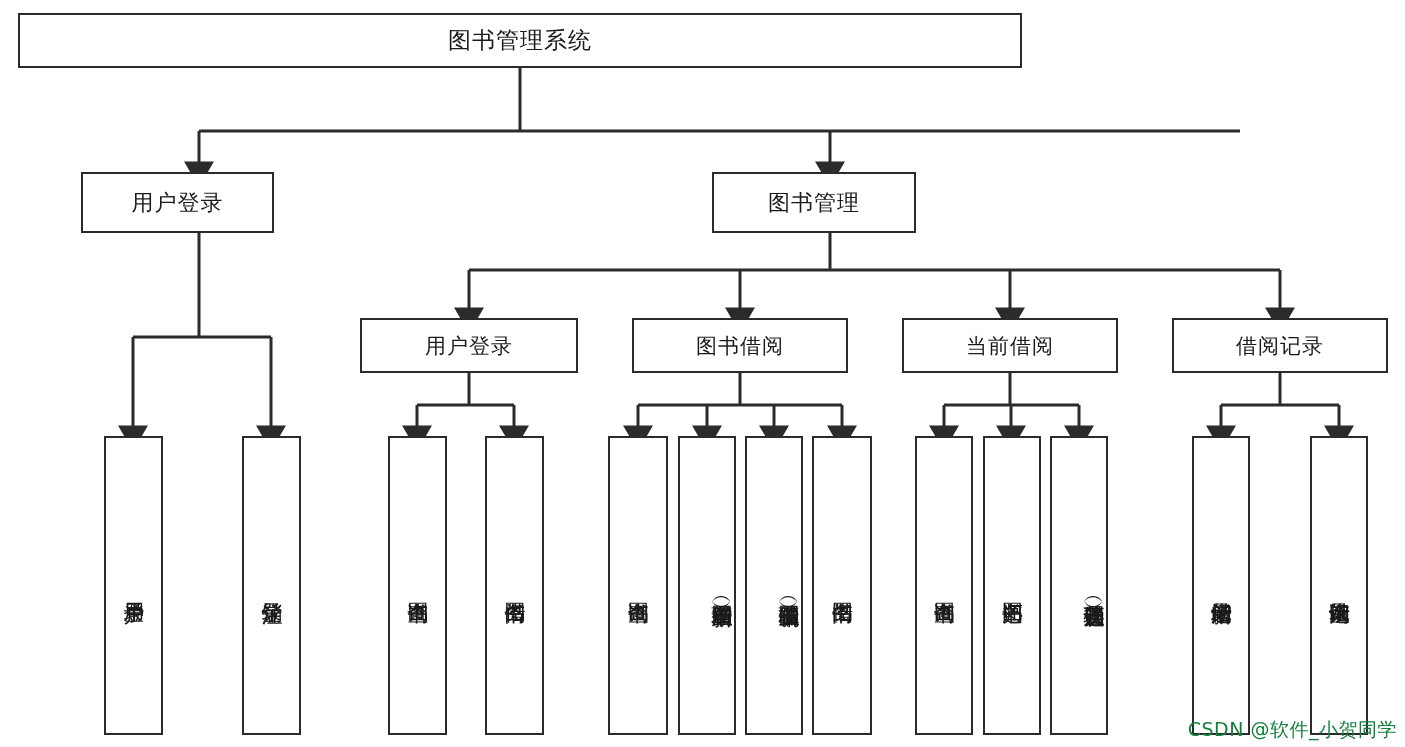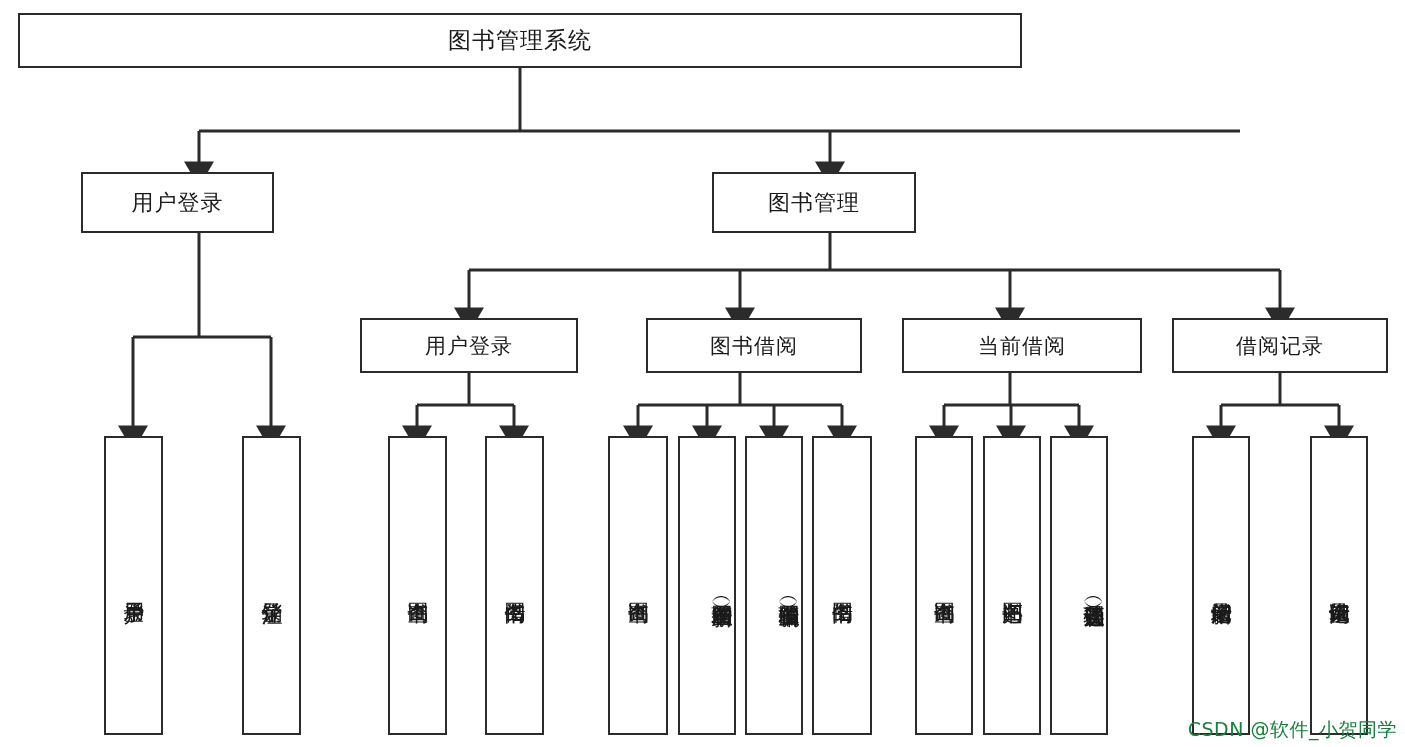--- a/index.html
+++ b/index.html
@@ -110,22 +110,22 @@
       <path d="M1339,405 L1339,432" marker-end="url(#arrow)"></path>
     </g>
   </svg>
 
   <div class="node root" style="left:18px;top:13px;width:1004px;height:55px;">图书管理系统</div>
 
   <div class="node lvl2" style="left:81px;top:172px;width:193px;height:61px;">用户登录</div>
   <div class="node lvl2" style="left:712px;top:172px;width:204px;height:61px;">图书管理</div>
 
   <div class="node lvl3" style="left:360px;top:318px;width:218px;height:55px;">用户登录</div>
-  <div class="node lvl3" style="left:632px;top:318px;width:216px;height:55px;margin-left:14px;">图书借阅</div>
-  <div class="node lvl3" style="left:902px;top:318px;width:240px;height:55px;">当前借阅</div>
+  <div class="node lvl3" style="left:632px;top:318px;width:216px;height:55px;">图书借阅</div>
+  <div class="node lvl3" style="left:902px;top:318px;width:216px;height:55px;">当前借阅</div>
   <div class="node lvl3" style="left:1172px;top:318px;width:216px;height:55px;">借阅记录</div>
 
   <div class="leaf mid" style="left:104px;top:436px;width:59px;height:299px;">用户登录</div>
   <div class="leaf mid" style="left:242px;top:436px;width:59px;height:299px;">注销登录</div>
 
   <div class="leaf mid" style="left:388px;top:436px;width:59px;height:299px;">查询图书</div>
   <div class="leaf mid" style="left:485px;top:436px;width:59px;height:299px;">借阅图书</div>
 
   <div class="leaf mid" style="left:608px;top:436px;width:60px;height:299px;">查询图书</div>
   <div class="leaf top" style="left:678px;top:436px;width:58px;height:299px;">新增图书（管理员）</div>

